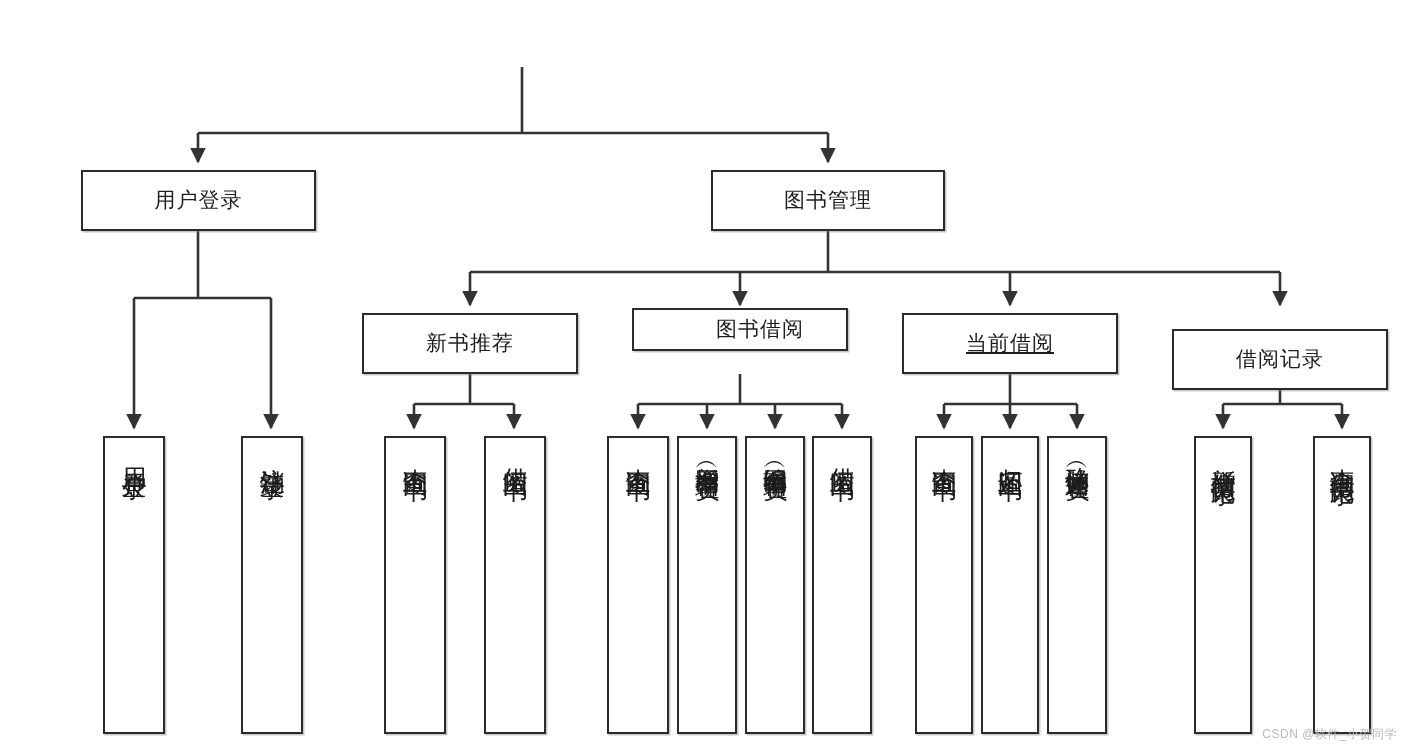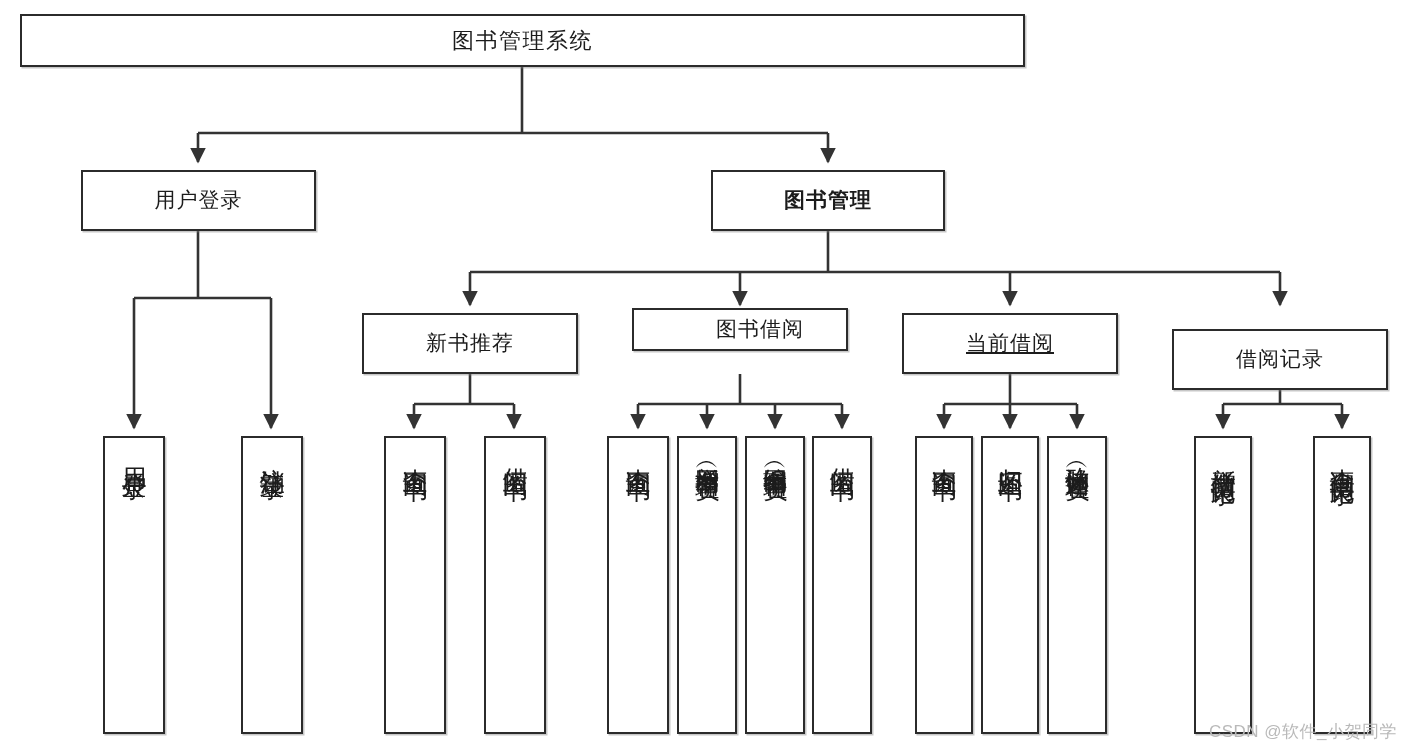--- a/index.html
+++ b/index.html
@@ -42,21 +42,21 @@
     font-size:25px;
     line-height:1.02;
     letter-spacing:3px;
     white-space:pre;
   }
   .v-node.tall .lbl{font-size:24px;letter-spacing:1.5px;}
 
   .watermark{
     position:absolute;
     right:8px;bottom:4px;
-    font-size:17px;
+    font-size:12px;
     color:#b9b9b9;
     letter-spacing:.5px;
     white-space:nowrap;
     pointer-events:none;
   }
 </style>
 </head>
 <body>
 
 <div id="stage">
@@ -104,28 +104,25 @@
       <path d="M 1010 404 L 1010 428" marker-end="url(#arrow)"></path>
       <path d="M 1077 404 L 1077 428" marker-end="url(#arrow)"></path>
 
       <path d="M 1280 374 L 1280 404"></path>
       <path d="M 1223 404 L 1342 404"></path>
       <path d="M 1223 404 L 1223 428" marker-end="url(#arrow)"></path>
       <path d="M 1342 404 L 1342 428" marker-end="url(#arrow)"></path>
     </g>
   </svg>
 
-  <div class="node h-node root" style="left:20px;top:14px;width:1005px;height:53px;">
-    <span class="lbl">图书管理系统</span>
-  </div>
 
   <div class="node h-node" style="left:81px;top:170px;width:235px;height:61px;">
     <span class="lbl">用户登录</span>
   </div>
-  <div class="node h-node" style="left:711px;top:170px;width:234px;height:61px;font-weight:bold;">
+  <div class="node h-node" style="left:711px;top:170px;width:234px;height:61px;">
     <span class="lbl">图书管理</span>
   </div>
 
   <div class="node h-node" style="left:362px;top:313px;width:216px;height:61px;align-items:center;">
     <span class="lbl">新书推荐</span>
   </div>
   <div class="node h-node" style="left:632px;top:308px;width:216px;height:43px;padding-left:40px;">
     <span class="lbl">图书借阅</span>
   </div>
   <div class="node h-node" style="left:902px;top:313px;width:216px;height:61px;text-decoration:underline;">

